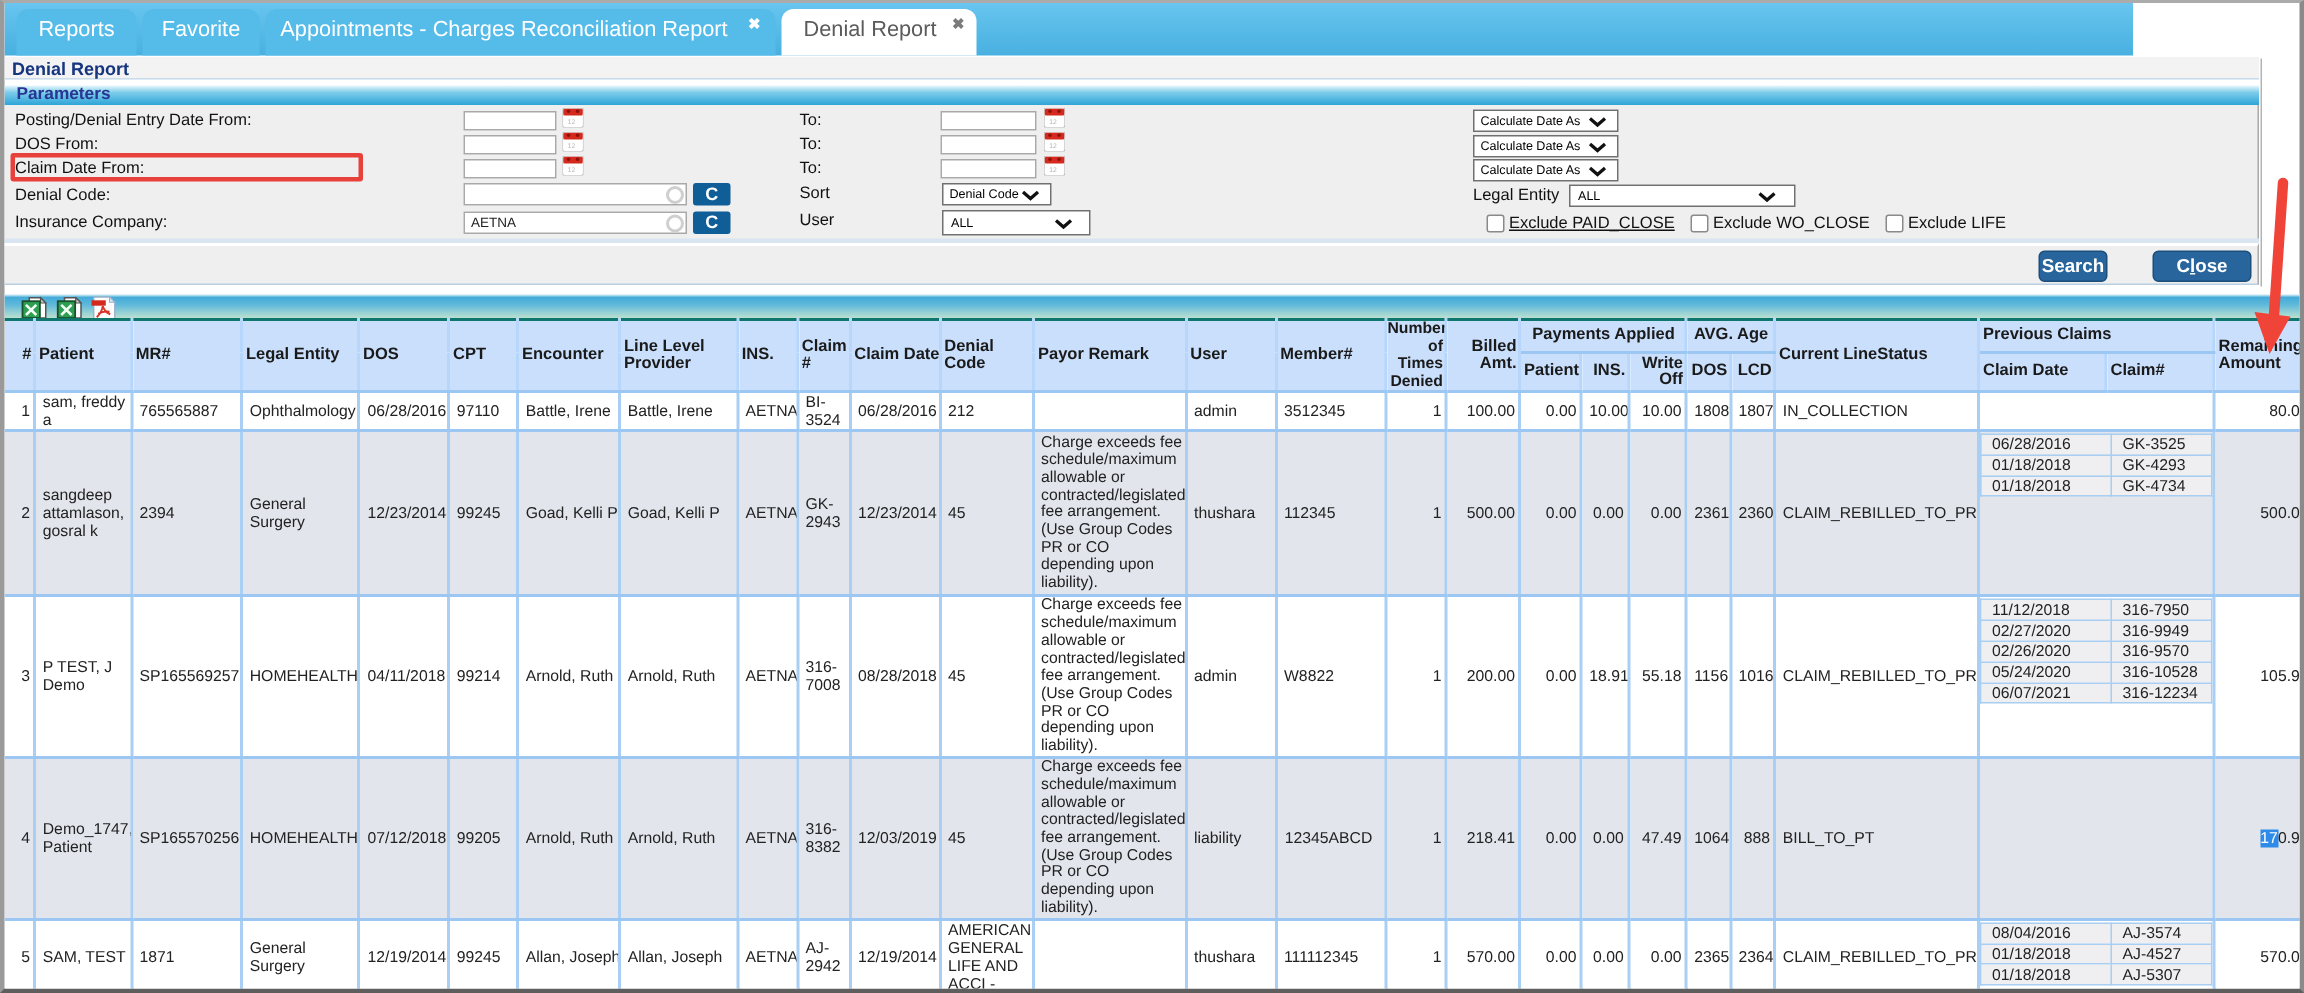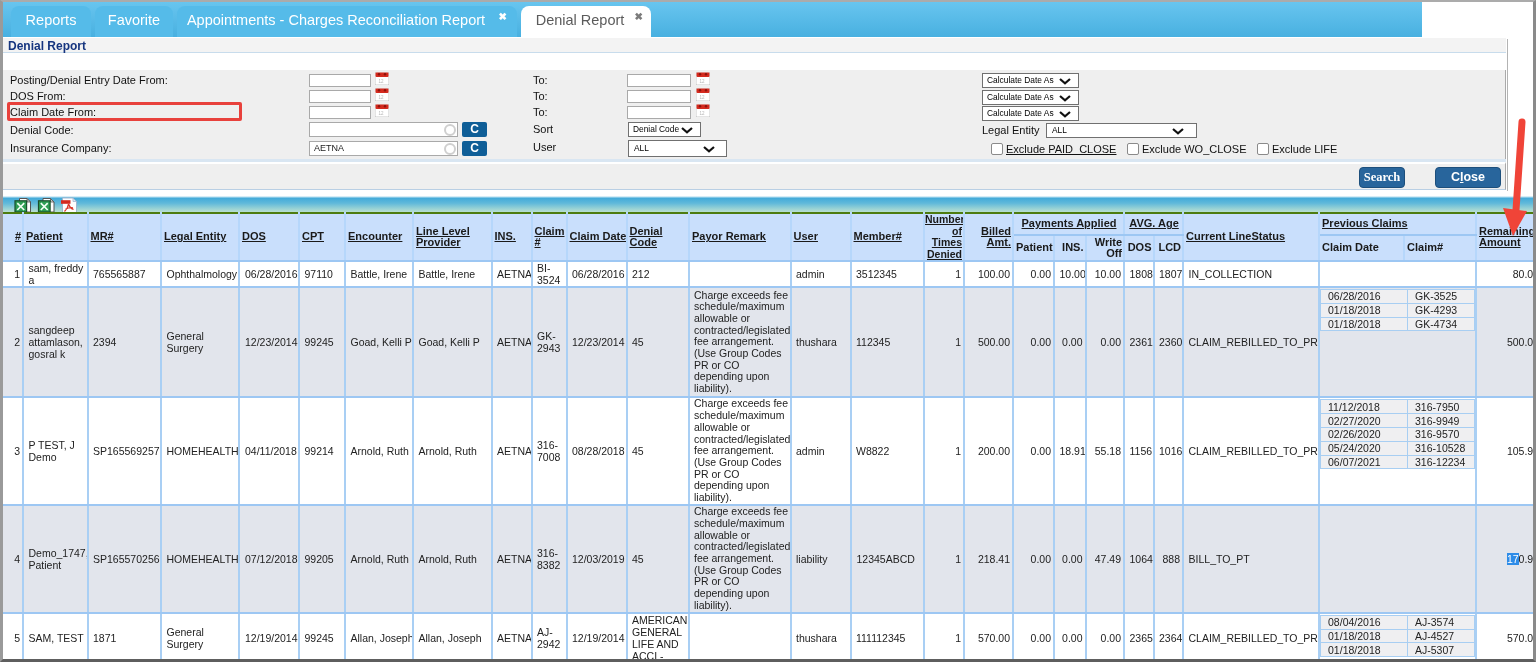--- a/index.html
+++ b/index.html
@@ -37,38 +37,41 @@
 #grid th { background:#c9dffc; color:#1a1a1a; text-align:left; padding:0 1px 0 2px; vertical-align:middle; font-size:11px; line-height:11.5px; border-right-color:#b6d7fb; }
 #grid td { background:#fff; color:#222; padding:0 2px 0 4.5px; vertical-align:middle; }
 #grid tr.alt td { background:#e2e5ec; }
 #grid .num { text-align:right; }
 #grid .rem { padding:0 0 0 2px; }
 #grid .dt { padding:0 0 0 5px; }
 .remark { font-size:10.4px; line-height:11.7px; color:#333; padding:0 0 0 4px !important; }
 .pcwrap { padding:0 !important; vertical-align:top !important; }
 .pctab { border-collapse:collapse; margin:1px 0 0 0; width:155px; }
 .hdr1 { height:22px; } .hdr2 { height:24px; }
-.hdr1 th { border-top:2px solid #4d7c0f;text-decoration:underline; }
+.hdr1 th { border-top:2px solid #0f766e; }
 .pctab td { background:#efeff1 !important; border:1.5px solid #a8cef2 !important; padding:0 0 0 7px !important; height:13.8px; font-size:10.3px; }
 .sel17 { background:#2e8ce8; color:#fff; }
 
 #arrow { position:absolute; left:1480px; top:110px; width:56px; height:140px; z-index:50; }
 </style>
 </head>
 <body>
 <div id="page">
 
   <div id="tabbar">
     <div class="tab" style="left:8px; width:80px;">Reports</div>
     <div class="tab" style="left:92px; width:78px;">Favorite</div>
     <div class="tab" style="left:174px; width:340px; padding-right:22px;">Appointments - Charges Reconciliation Report<span class="tx" style="right:10px;">✖</span></div>
     <div class="tab active" style="left:518px; width:130px; padding-right:12px;">Denial Report<span class="tx" style="right:8px;">✖</span></div>
   </div>
   <div id="titlerow">
       <span>Denial Report</span>
+    </div>
+  <div id="paramhdr">
+      <span>Parameters</span>
     </div>
   <div id="formarea"></div>
   <div id="btnrow"></div>
 
   <div class="lbl" style="left:7px; top:72px;">Posting/Denial Entry Date From:</div>
   <div class="lbl" style="left:7px; top:88px;">DOS From:</div>
   <div class="lbl" style="left:7px; top:104px;">Claim Date From:</div>
   <div class="lbl" style="left:7px; top:122px;">Denial Code:</div>
   <div class="lbl" style="left:7px; top:140px;">Insurance Company:</div>
   <div class="lbl" style="left:530px; top:72px;">To:</div>
@@ -154,21 +157,21 @@
         <path d="M1 1 L6 5.3 L11 1" stroke="#111" stroke-width="2.2" fill="none"></path>
       </svg></div>
 
   <div class="cb" style="left:988px; top:141px;"></div>
   <div class="lbl" style="left:1003px; top:141px;text-decoration:underline;">Exclude PAID_CLOSE</div>
   <div class="cb" style="left:1124px; top:141px;"></div>
   <div class="lbl" style="left:1139px; top:141px;">Exclude WO_CLOSE</div>
   <div class="cb" style="left:1254px; top:141px;"></div>
   <div class="lbl" style="left:1269px; top:141px;">Exclude LIFE</div>
 
-  <div class="btn" style="left:1356px; top:165px; width:46px;font-family:Liberation Serif, serif;">Search</div>
+  <div class="btn" style="left:1356px; top:165px; width:46px;">Search</div>
   <div class="btn" style="left:1432px; top:165px; width:66px;">C<u>l</u>ose</div>
 
   <div id="redrect"></div>
   <div style="position:absolute; left:1504px; top:37px; width:1px; height:152px; background:#b3b3b3;"></div>
 
   <div id="toolbar"></div>
   <svg style="position:absolute; left:11px; top:195px; width:80px; height:17px;" viewBox="0 0 80 17">
     <g>
         <path d="M5.5 1.5 h7.5 l3.5 3.5 v10 h-11 z" fill="#fdfdfd" stroke="#555" stroke-width="1"></path>
         <path d="M13 1.5 l3.5 3.5 h-3.5 z" fill="#ccc" stroke="#555" stroke-width="0.8"></path>

